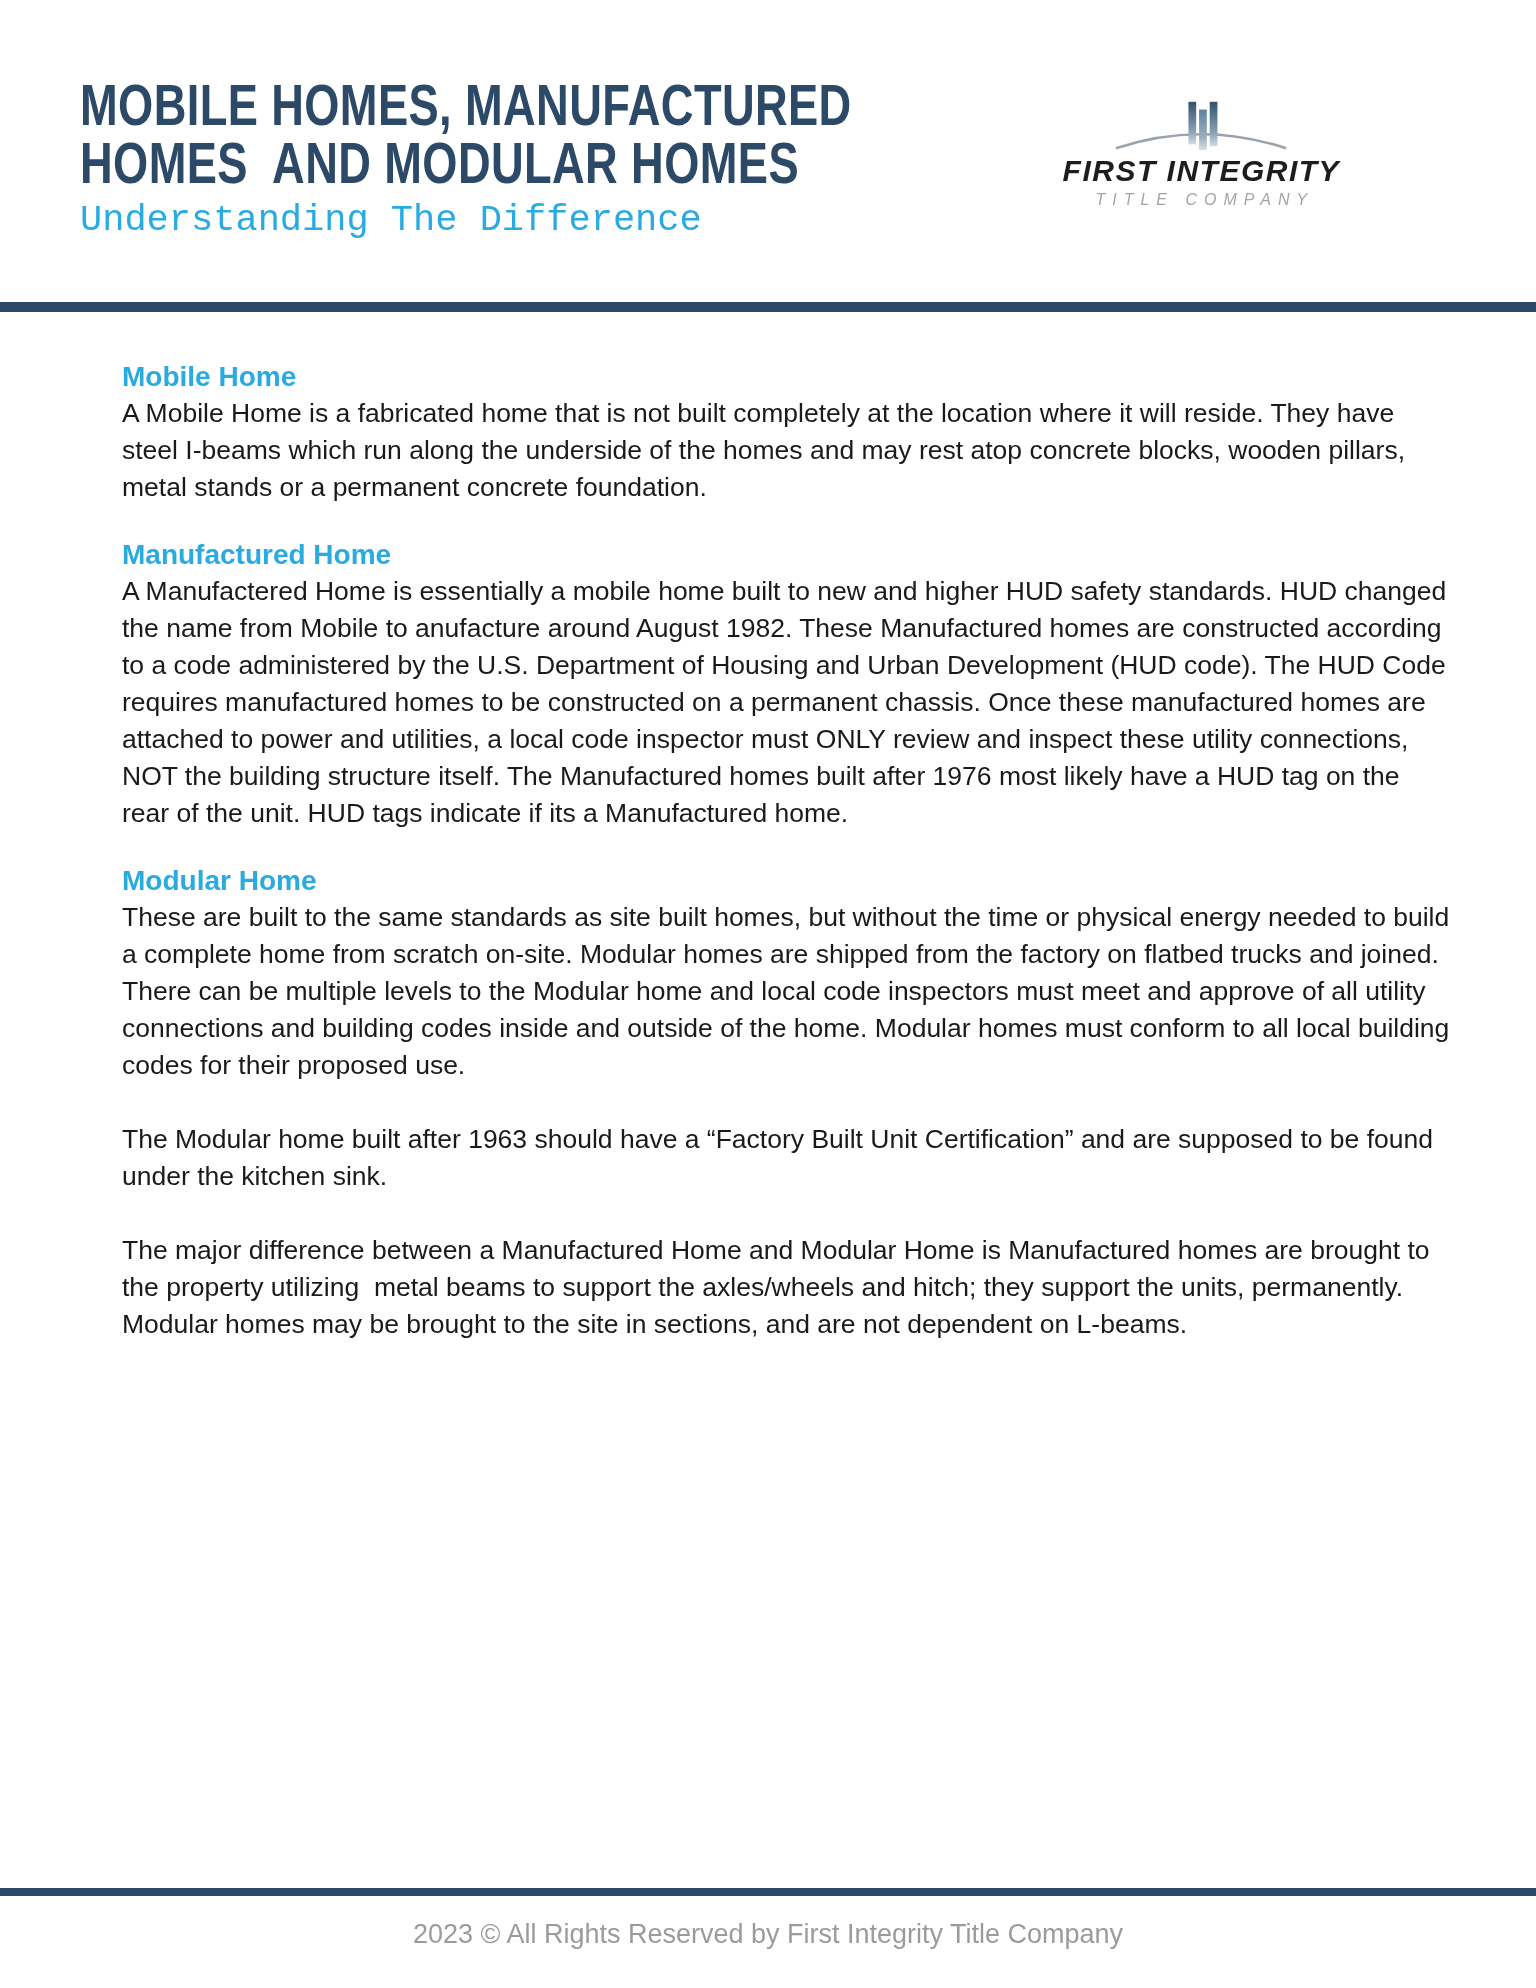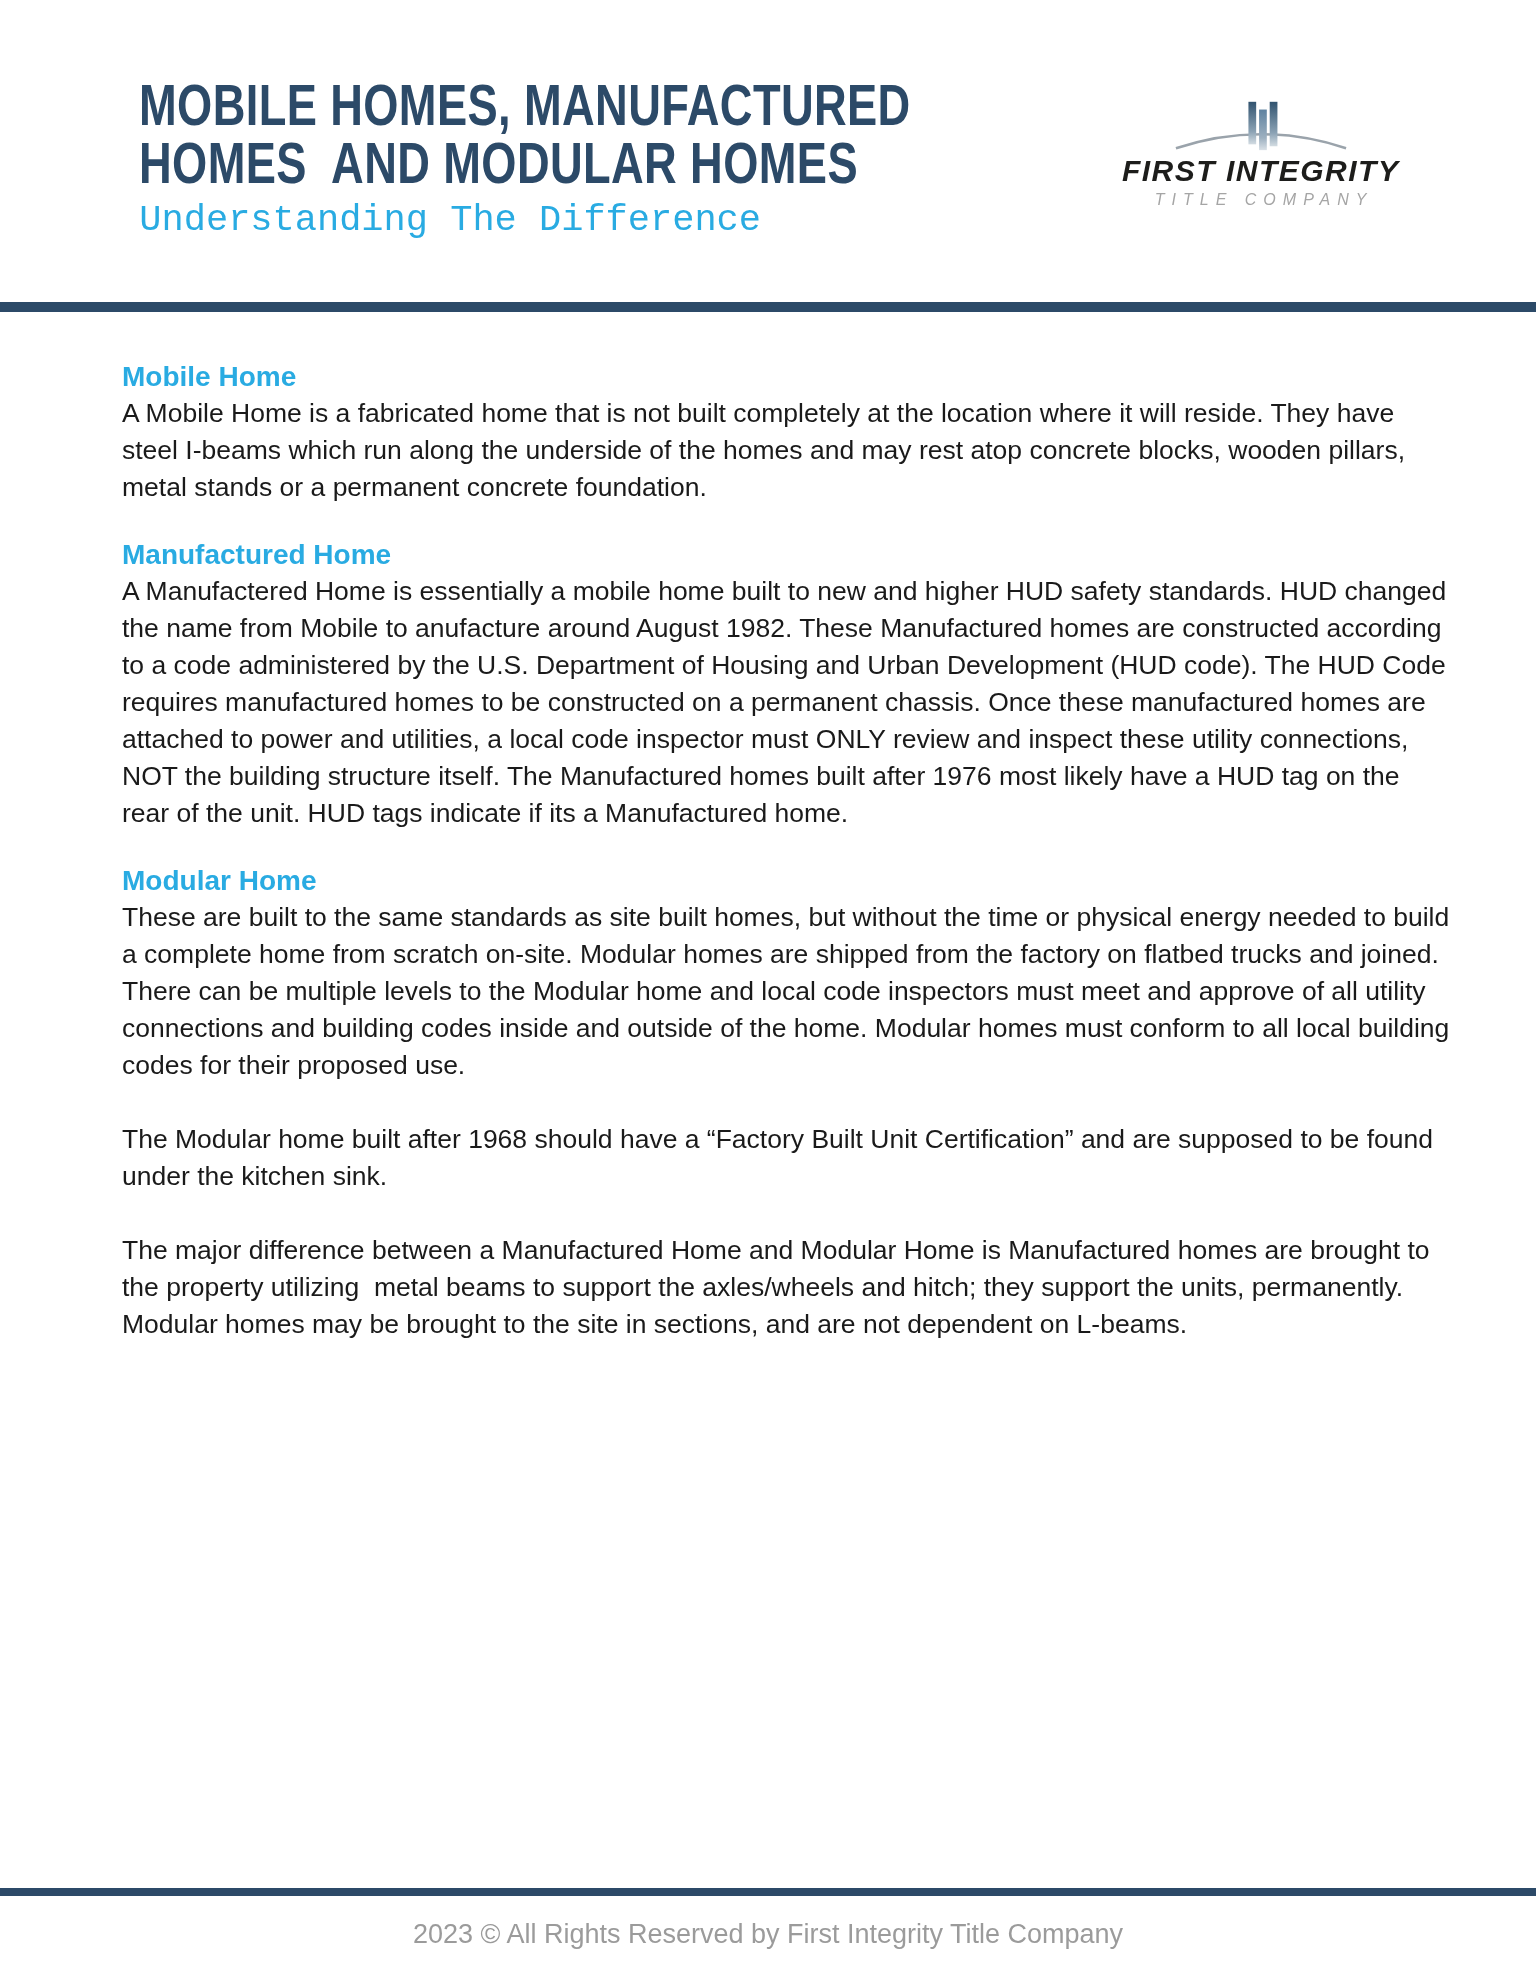--- a/index.html
+++ b/index.html
@@ -12,21 +12,21 @@
     font-family:"Liberation Sans", sans-serif;
     color:var(--body-text, #1a1a1a);
     overflow:hidden;
   }
 
   
   .header {
     height:302px;
     padding:76px 84px 0 80px;
     display:flex;
-    justify-content:center;
+    justify-content:flex-start;
     align-items:flex-start;
   }
   .title-block h1 {
     font-weight:800;
     font-size:58px;
     line-height:58px;
     color:var(--navy, #2c4a68);
     letter-spacing:0.5px;
   }
   .title-line {
@@ -157,21 +157,21 @@
     </section>
 
     <section class="section">
       <h2>Manufactured Home</h2>
       <p>A Manufactered Home is essentially a mobile home built to new and higher HUD safety standards. HUD changed the name from Mobile to anufacture around August 1982. These Manufactured homes are constructed according to a code administered by the U.S. Department of Housing and Urban Development (HUD code). The HUD Code requires manufactured homes to be constructed on a permanent chassis. Once these manufactured homes are attached to power and utilities, a local code inspector must ONLY review and inspect these utility connections, NOT the building structure itself. The Manufactured homes built after 1976 most likely have a HUD tag on the rear of the unit. HUD tags indicate if its a Manufactured home.</p>
     </section>
 
     <section class="section">
       <h2>Modular Home</h2>
       <p>These are built to the same standards as site built homes, but without the time or physical energy needed to build a complete home from scratch on-site. Modular homes are shipped from the factory on flatbed trucks and joined. There can be multiple levels to the Modular home and local code inspectors must meet and approve of all utility connections and building codes inside and outside of the home. Modular homes must conform to all local building codes for their proposed use.</p>
-      <p>The Modular home built after 1968 should have a “Factory Built Unit Certification” and are supposed to be found under the kitchen sink.</p>
+      <p>The Modular home built after 1963 should have a “Factory Built Unit Certification” and are supposed to be found under the kitchen sink.</p>
       <p>The major difference between a Manufactured Home and Modular Home is Manufactured homes are brought to the property utilizing  metal beams to support the axles/wheels and hitch; they support the units, permanently. Modular homes may be brought to the site in sections, and are not dependent on L-beams.</p>
     </section>
   </main>
 
   <footer class="footer">
     <div class="footer-rule"></div>
     <div class="footer-text">2023 © All Rights Reserved by First Integrity Title Company</div>
   </footer>
 
 </div>

